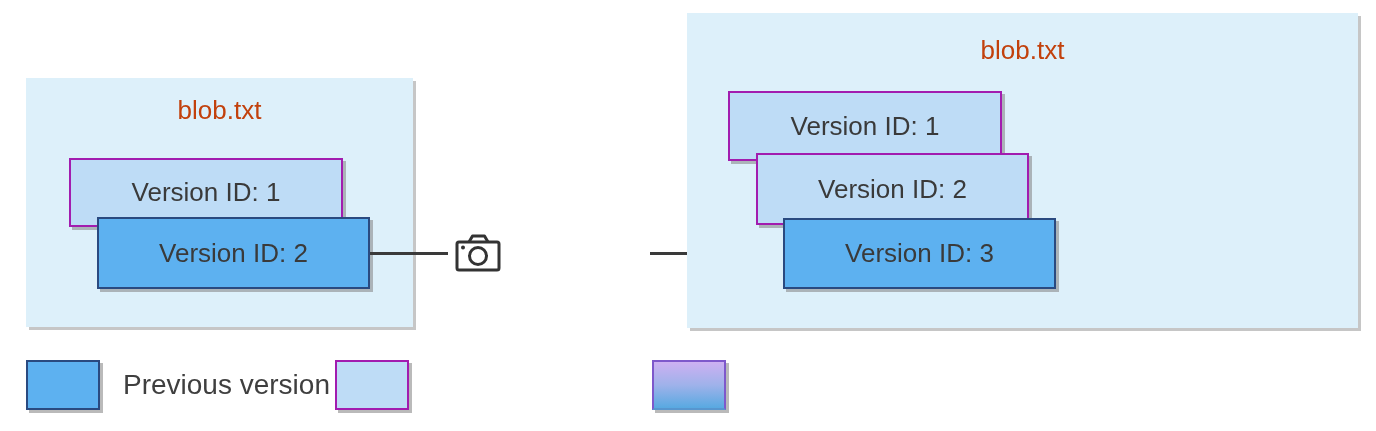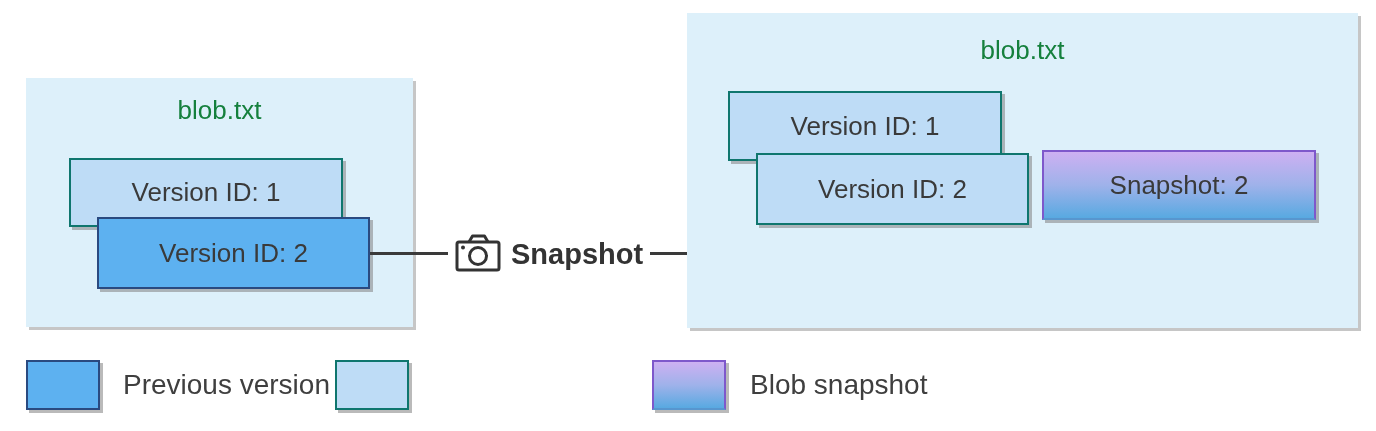--- a/index.html
+++ b/index.html
@@ -5,28 +5,28 @@
   html,body{margin:0;padding:0;background:#ffffff;}
   .canvas{
     position:relative;width:1376px;height:431px;background:#ffffff;overflow:hidden;
     font-family:"Liberation Sans","DejaVu Sans",sans-serif;color:#3f3f3f;
   }
   .container{
     position:absolute;background:#ddf0fa;
     box-shadow:3px 3px 0 0 #c6c6c6;
   }
   .container-title{
-    width:100%;text-align:center;font-size:26px;color:#15803d;
+    width:100%;text-align:center;font-size:26px;color:#c2410c;
   }
   .vbox{
     position:absolute;display:flex;align-items:center;justify-content:center;
     font-size:26px;color:#3a3a3a;box-sizing:border-box;
     box-shadow:3px 3px 0 0 rgba(130,130,130,0.55);
   }
-  .previous{background:#bedcf6;border:2px solid #0f766e;}
+  .previous{background:#bedcf6;border:2px solid #a21caf;}
   .current{background:#5db1f0;border:2px solid #2a4a80;}
   .snapshot{
     background:linear-gradient(180deg,#cdb0f2 0%,#9fb2ea 50%,#58a9e1 100%);
     border:2px solid #7e58cb;border-bottom-color:#5796cf;
   }
   .connector-line{position:absolute;height:3px;background:#3a3a3a;}
   .arrowhead{
     position:absolute;width:0;height:0;
     border-left:17px solid #3a3a3a;border-top:10px solid transparent;border-bottom:10px solid transparent;
   }
@@ -83,39 +83,37 @@
 
   <div class="camera">
     <svg width="48" height="40" viewBox="0 0 48 40">
       <polyline points="15,9 18.5,3 30.5,3 34,9" fill="none" stroke="#333333" stroke-width="3" stroke-linejoin="round"></polyline>
       <rect x="3" y="9" width="42" height="28" rx="2" fill="none" stroke="#333333" stroke-width="3"></rect>
       <circle cx="24" cy="23" r="8.5" fill="none" stroke="#333333" stroke-width="3"></circle>
       <circle cx="9" cy="14.5" r="2" fill="#333333"></circle>
     </svg>
   </div>
 
-  <div class="action-label">Snapshot</div>
 
   <div class="connector-line line-b"></div>
   <div class="arrowhead arrow-b"></div>
 
   <div class="container blob-right">
     <div class="container-title">blob.txt</div>
   </div>
   <div class="vbox previous rv1">
     <span>Version ID: 1</span>
   </div>
-  <div class="vbox snapshot rsnap">
-    <span>Snapshot: 2</span>
-  </div>
   <div class="vbox previous rv2">
     <span>Version ID: 2</span>
+  </div>
+  <div class="vbox current rv3">
+    <span>Version ID: 3</span>
   </div>
 
   <div class="legend-swatch current sw1"></div>
   <div class="legend-label ll1">Previous version</div>
 
   <div class="legend-swatch previous sw2"></div>
 
   <div class="legend-swatch snapshot sw3"></div>
-  <div class="legend-label ll3">Blob snapshot</div>
 
 </div>
 
 </body></html>

